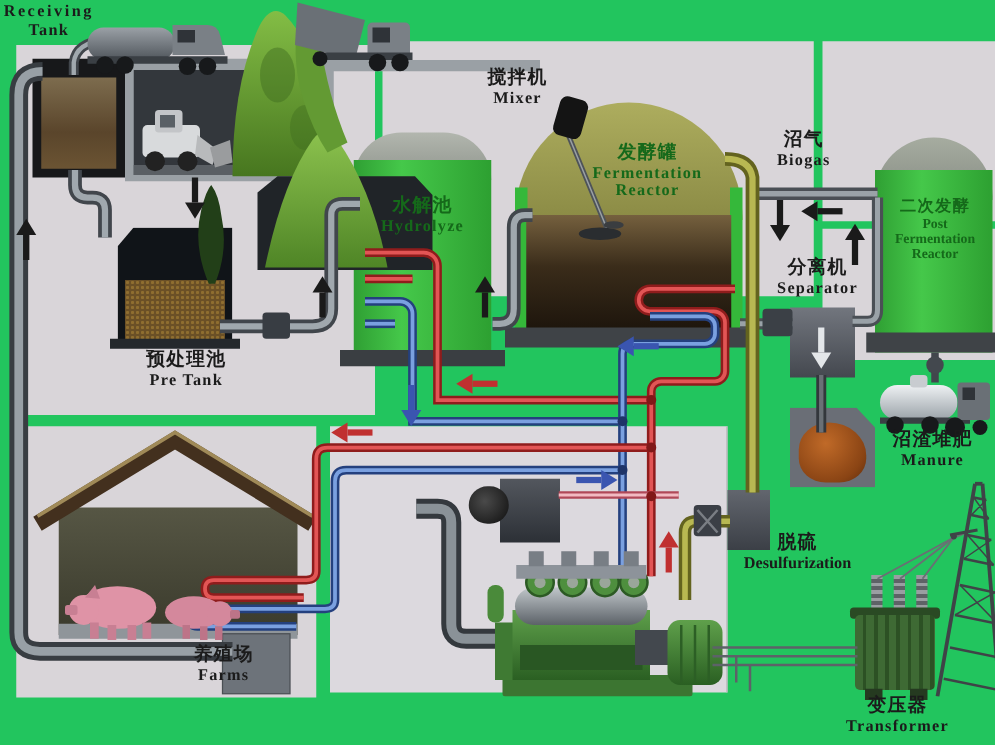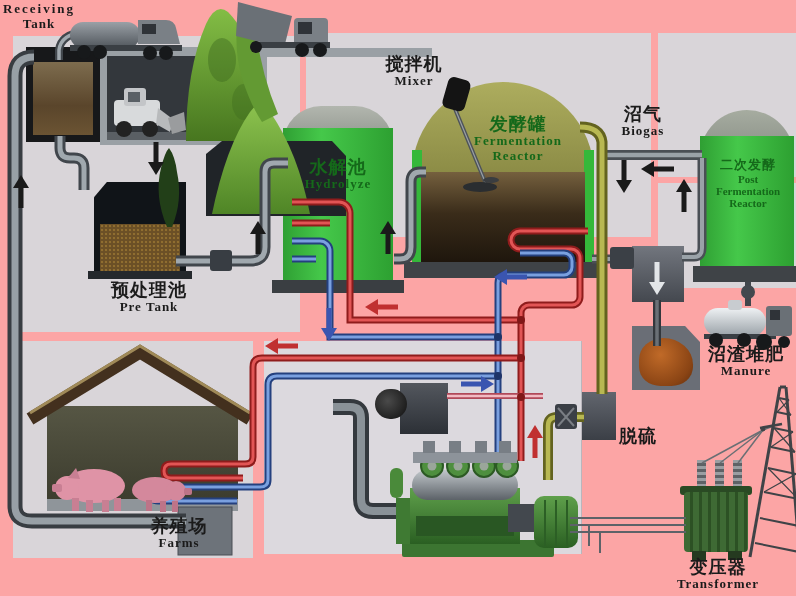--- a/index.html
+++ b/index.html
@@ -1,21 +1,21 @@
 <!DOCTYPE html>
 <html><head>
 <meta charset="utf-8">
 <style>
   html,body{margin:0;padding:0;background:#fff;}
-  .stage{position:relative;width:796px;height:596px;background:#fca5a5;overflow:hidden;
+  .stage{position:relative;width:796px;height:596px;background:#22c55e;overflow:hidden;
          font-family:"Liberation Serif","DejaVu Serif",serif;}
   .abs{position:absolute;}
   .panel{position:absolute;background:#d9d5d9;}
   .lbl{position:absolute;text-align:center;color:#1b1b1b;line-height:1.12;z-index:10;}
-  .lbl .zh{font-size:18px;font-weight:700;letter-spacing:1px;}
+  .lbl .zh{font-size:15px;font-weight:700;letter-spacing:1px;}
   .lbl .en{font-size:13px;font-weight:700;letter-spacing:1px;}
   .lbl.green{color:#15691a;}
   .lbl.small .zh{font-size:13px;}
   .lbl.small .en{font-size:11px;letter-spacing:0;}
   svg.overlay{position:absolute;left:0;top:0;z-index:5;}
 </style>
 </head>
 <body>
 
 <div class="stage">
@@ -358,32 +358,37 @@
   </div>
   <div class="lbl green" style="left:448px;top:114px;width:140px;">
     <div class="zh">发酵罐</div>
     <div class="en">Fermentation</div>
     <div class="en">Reactor</div>
   </div>
   <div class="lbl" style="left:610px;top:104px;width:66px;">
     <div class="zh">沼气</div>
     <div class="en">Biogas</div>
   </div>
+  <div class="lbl" style="left:606px;top:206px;width:96px;">
+    <div class="zh">分离机</div>
+    <div class="en">Separator</div>
+  </div>
   <div class="lbl green small" style="left:700px;top:158px;width:96px;">
     <div class="zh">二次发酵</div>
     <div class="en">Post</div>
     <div class="en">Fermentation</div>
     <div class="en">Reactor</div>
   </div>
   <div class="lbl" style="left:696px;top:344px;width:100px;">
     <div class="zh">沼渣堆肥</div>
     <div class="en">Manure</div>
   </div>
   <div class="lbl" style="left:566px;top:426px;width:144px;">
     <div class="zh">脱硫</div>
+    <div class="en" style="letter-spacing:0;">Desulfurization</div>
   </div>
   <div class="lbl" style="left:138px;top:516px;width:82px;">
     <div class="zh">养殖场</div>
     <div class="en">Farms</div>
   </div>
   <div class="lbl" style="left:656px;top:557px;width:124px;">
     <div class="zh">变压器</div>
     <div class="en">Transformer</div>
   </div>
 

